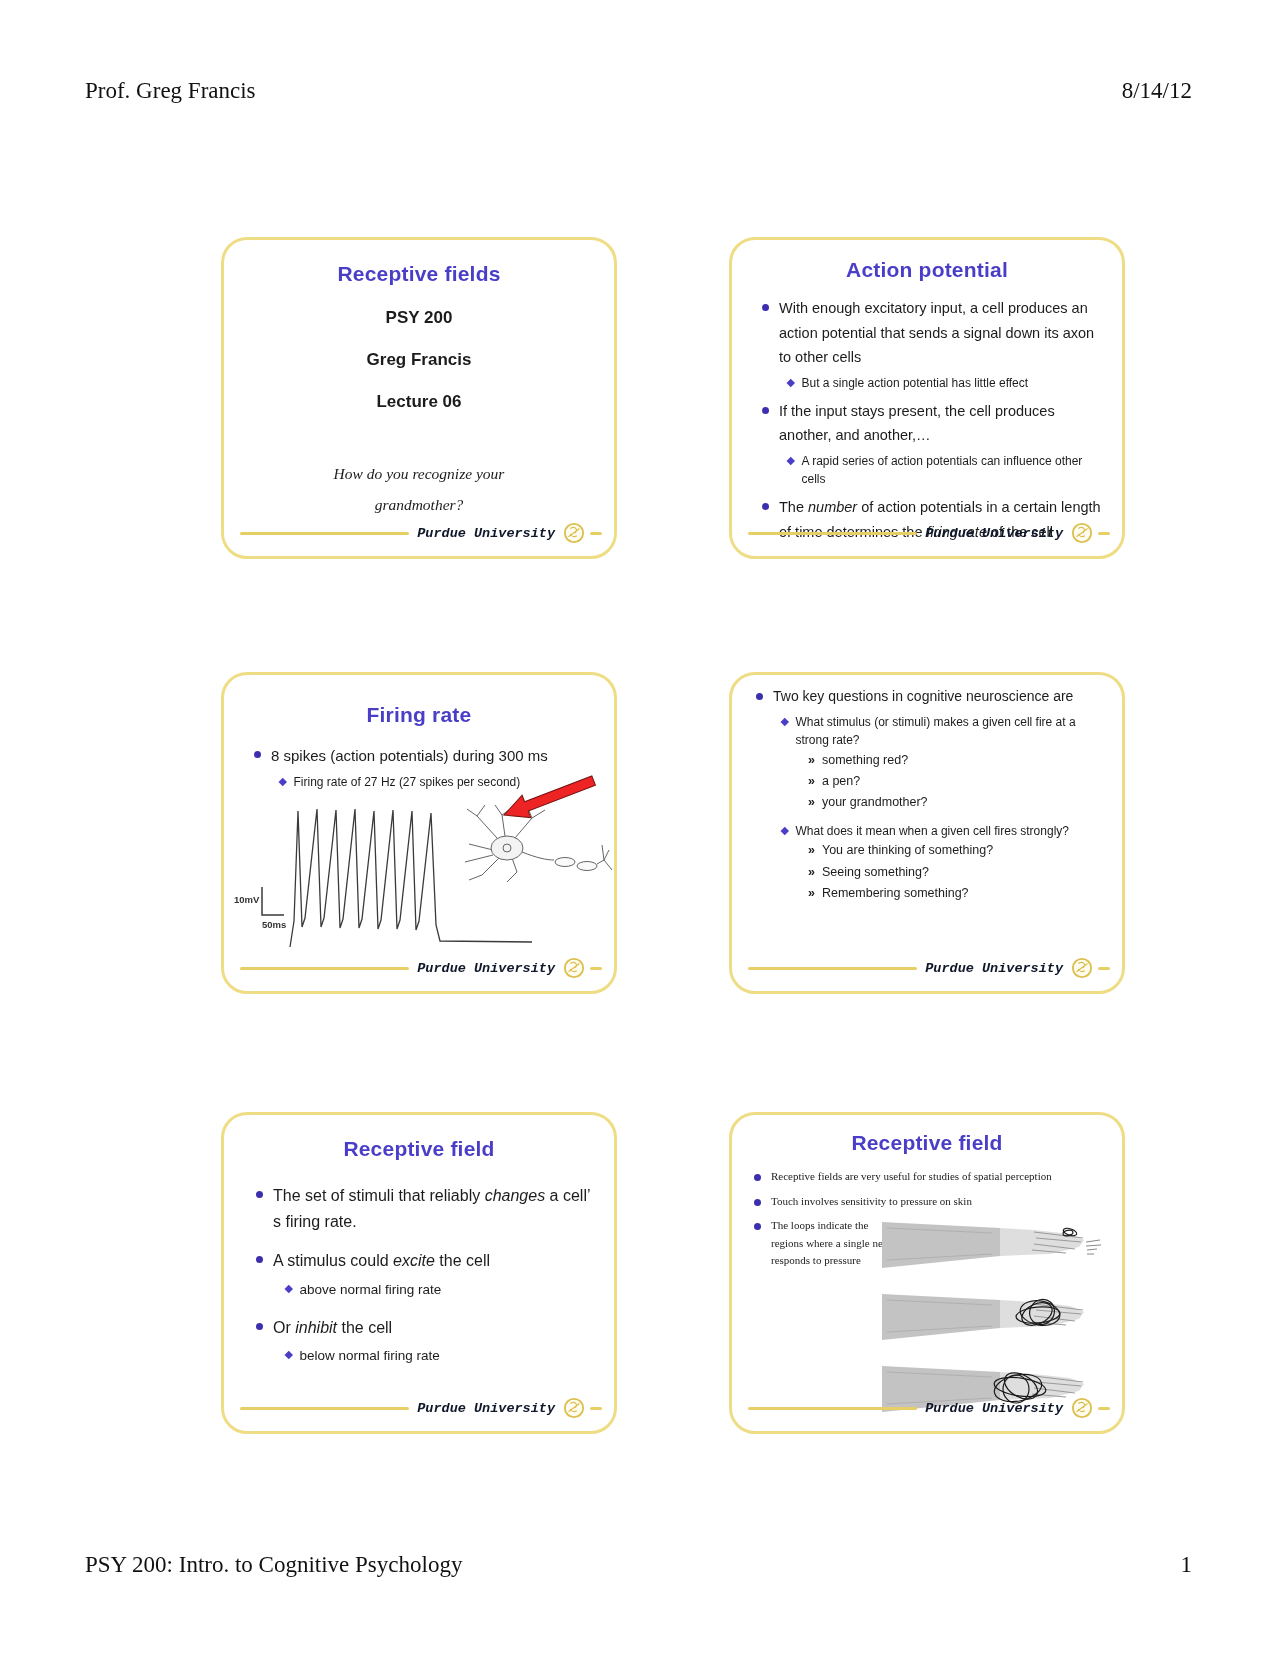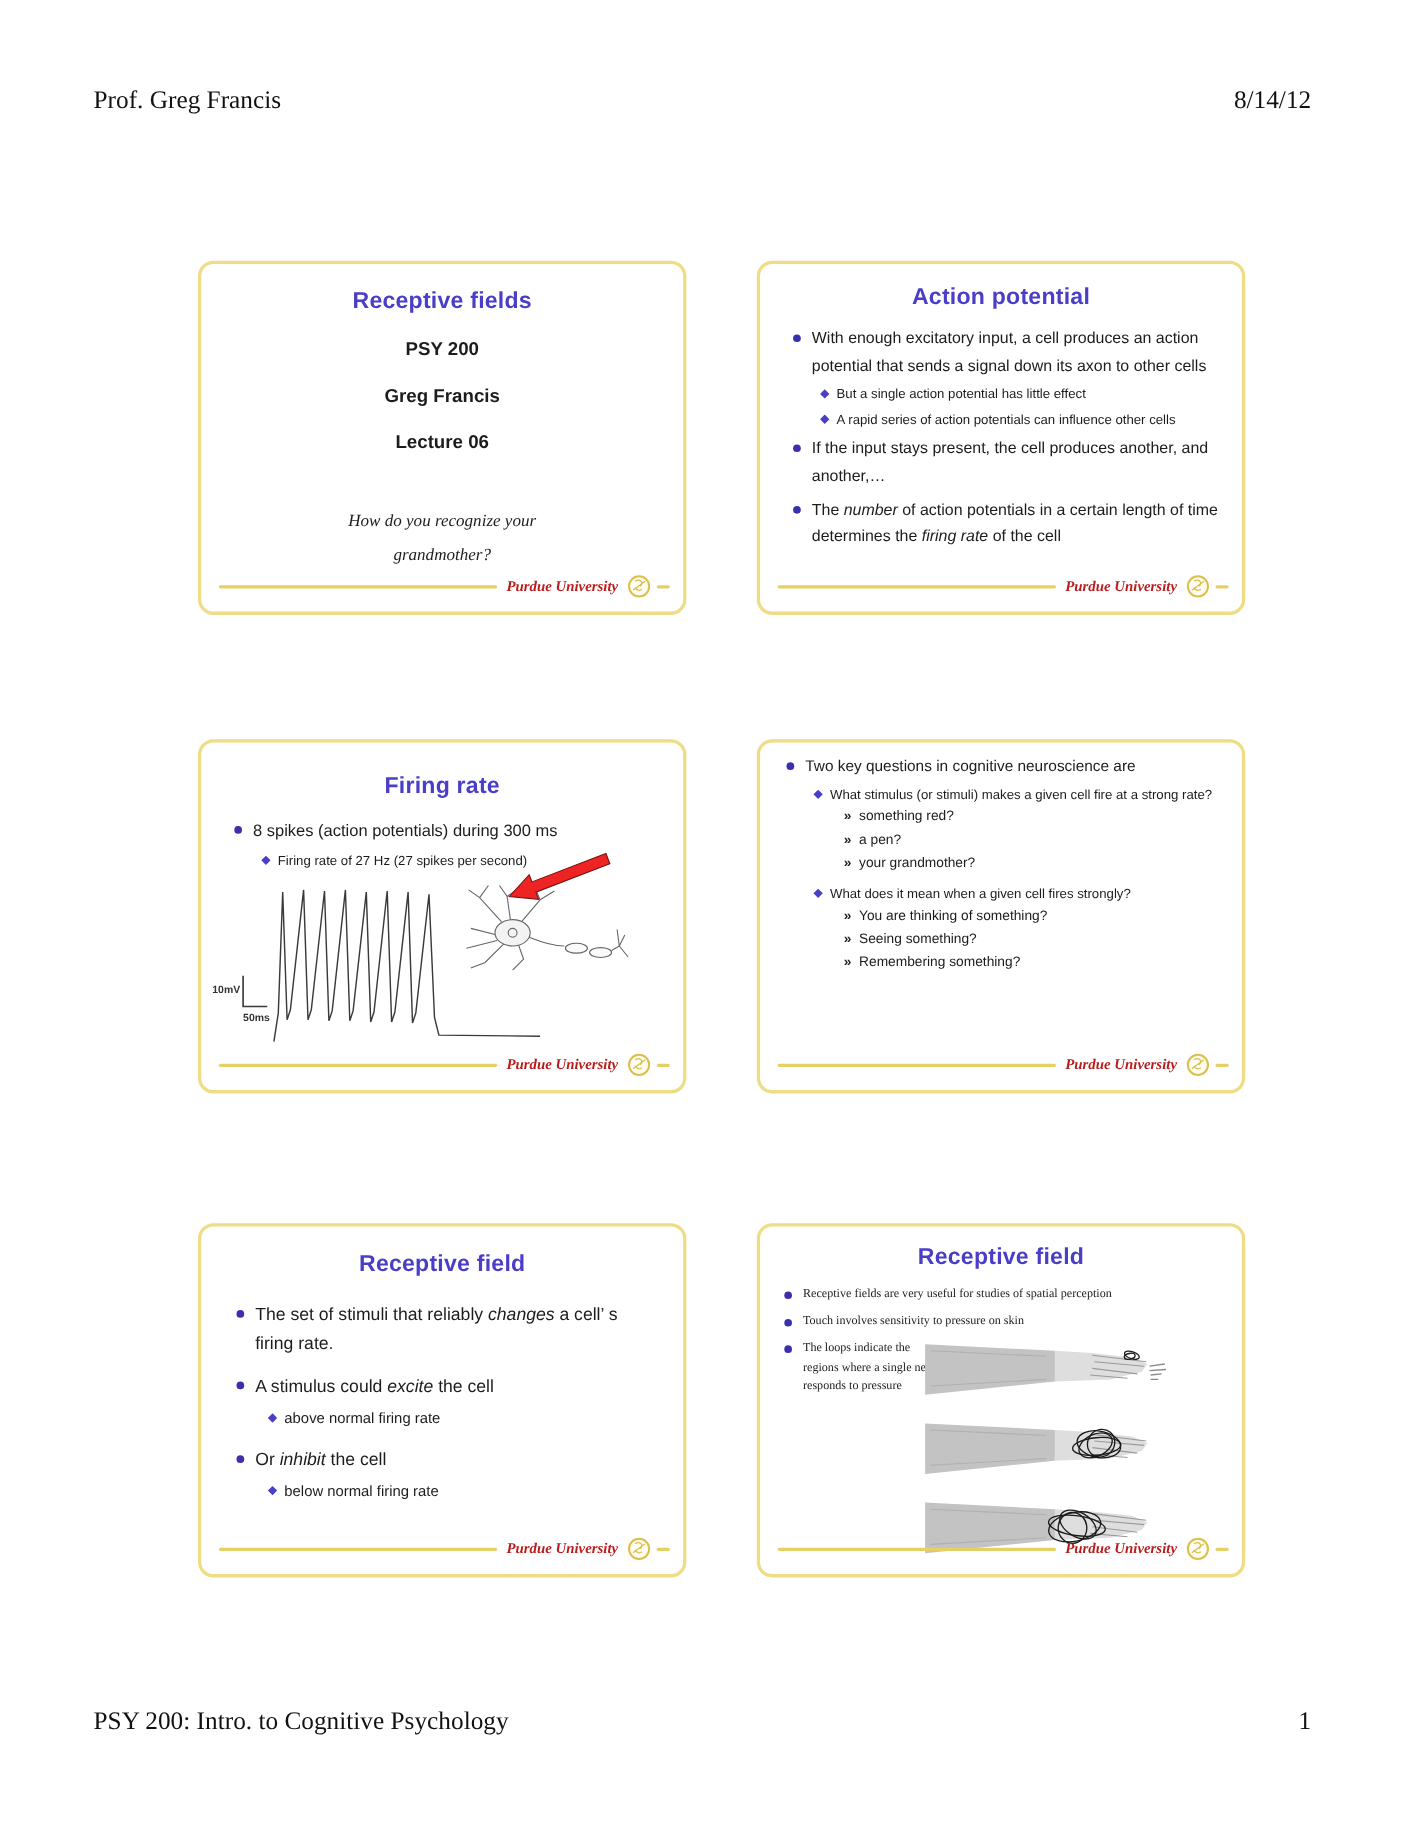--- a/index.html
+++ b/index.html
@@ -3,22 +3,22 @@
 <meta charset="utf-8">
 <style>
   html,body{margin:0;padding:0;}
   body{
     width:1280px;height:1656px;position:relative;background:#ffffff;
     font-family:"Liberation Sans",sans-serif;color:#1c1c1c;
   }
   .pg-serif{font-family:"Liberation Serif",serif;font-size:23px;color:#111;position:absolute;}
   
   .slide{
-    position:absolute;width:444px;height:322px;background:#fff;
-    border:3px solid #eedd85;border-radius:14px;box-sizing:border-box;
+    position:absolute;width:396px;height:322px;background:#fff;
+    border:3px solid #eedd85;border-radius:26px;box-sizing:border-box;margin-left:41px;
   }
   .stitle{
     text-align:center;font-weight:bold;font-size:21px;color:#4a3ec8;
     margin-top:22px;letter-spacing:.2px;
   }
   .body{padding:8px 14px 0 28px;}
   .li{display:flex;align-items:flex-start;}
   .dot{flex:0 0 auto;width:7px;height:7px;border-radius:50%;background:#3b2fae;margin:8px 10px 0 2px;}
   .dia{flex:0 0 auto;width:5.5px;height:5.5px;background:#4a3ec8;transform:rotate(45deg);margin:6px 8px 0 2px;}
   .l3m{flex:0 0 auto;margin-right:7px;color:#222;font-weight:bold;}
@@ -33,22 +33,22 @@
   .big .l1{font-size:16px;line-height:1.6;margin-top:14px;}
   .big .l2{font-size:13.5px;margin-left:30px;margin-top:6px;}
   
   .small .l1{font-size:11px;line-height:1.6;margin-top:7px;font-family:Liberation Serif, serif;}
   .small .body{padding:6px 6px 0 20px;}
   .narrow .t{max-width:132px;}
   
   .pfoot{position:absolute;left:16px;right:12px;bottom:12px;display:flex;align-items:center;}
   .pline{height:3px;background:#e7cf66;flex:1 1 auto;border-radius:2px;}
   .pname{
-    font-family:Liberation Serif, serif;font-style:italic;font-weight:bold;
-    color:#b91c1c;font-size:13.5px;margin:0 8px;white-space:nowrap;
+    font-family:Liberation Mono, monospace;font-style:italic;font-weight:bold;
+    color:#0f172a;font-size:13.5px;margin:0 8px;white-space:nowrap;
   }
   .plogo{width:22px;height:22px;flex:0 0 auto;}
   .pstub{width:12px;height:3px;background:#e7cf66;margin-left:5px;border-radius:2px;flex:0 0 auto;}
   .absvg{position:absolute;overflow:visible;}
   i{font-style:italic;}
 </style>
 </head>
 <body>
 
 <div class="pg-serif" style="left:85px;top:78px;">Prof. Greg Francis</div>
@@ -78,27 +78,27 @@
   <div class="stitle" style="margin-top:18px;">Action potential</div>
   <div class="body">
     <div class="li l1">
       <span class="dot"></span>
       <span class="t">With enough excitatory input, a cell produces an action potential that sends a signal down its axon to other cells</span>
     </div>
     <div class="li l2">
       <span class="dia"></span>
       <span class="t">But a single action potential has little effect</span>
     </div>
+    <div class="li l1">
+      <span class="dot"></span>
+      <span class="t">If the input stays present, the cell produces another, and another,…</span>
+    </div>
     <div class="li l2">
       <span class="dia"></span>
       <span class="t">A rapid series of action potentials can influence other cells</span>
-    </div>
-    <div class="li l1">
-      <span class="dot"></span>
-      <span class="t">If the input stays present, the cell produces another, and another,…</span>
     </div>
     <div class="li l1">
       <span class="dot"></span>
       <span class="t"><span>The </span><i>number</i><span> of action potentials in a certain length of time determines the </span><i>firing rate</i><span> of the cell</span></span>
     </div>
   </div>
   <div class="pfoot">
     <div class="pline"></div>
     <div class="pname">Purdue University</div>
     <svg class="plogo" viewBox="0 0 24 24">

